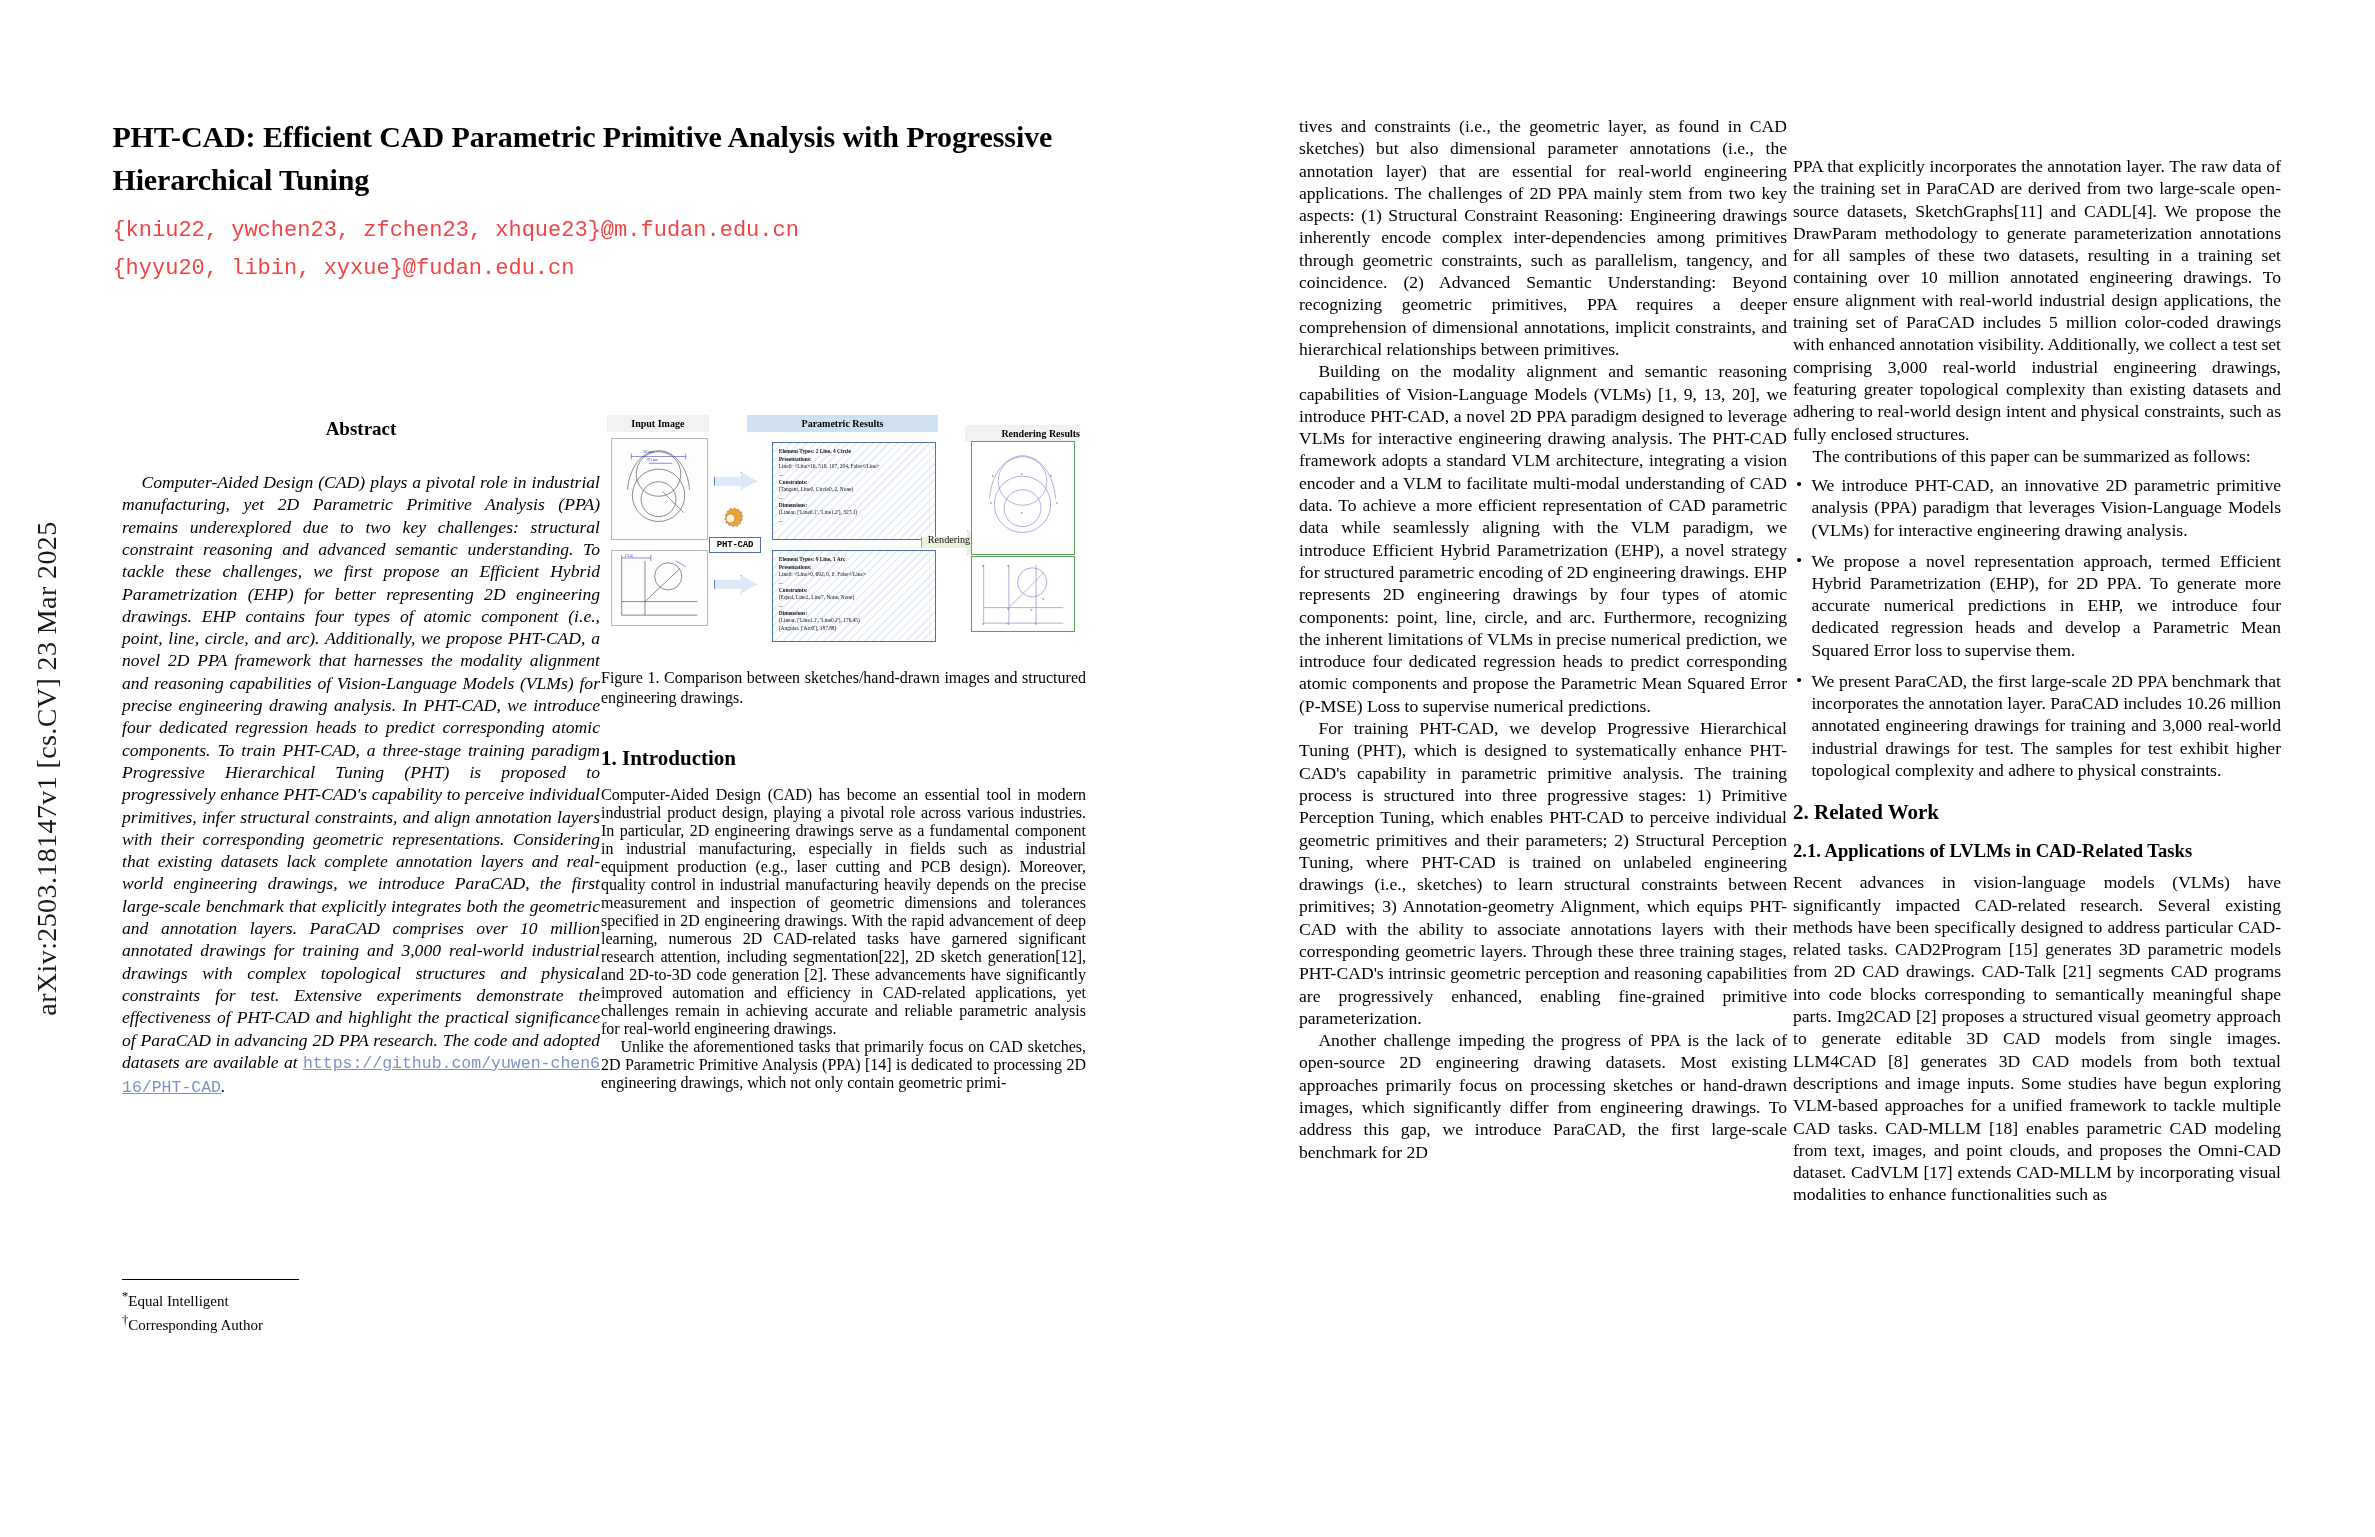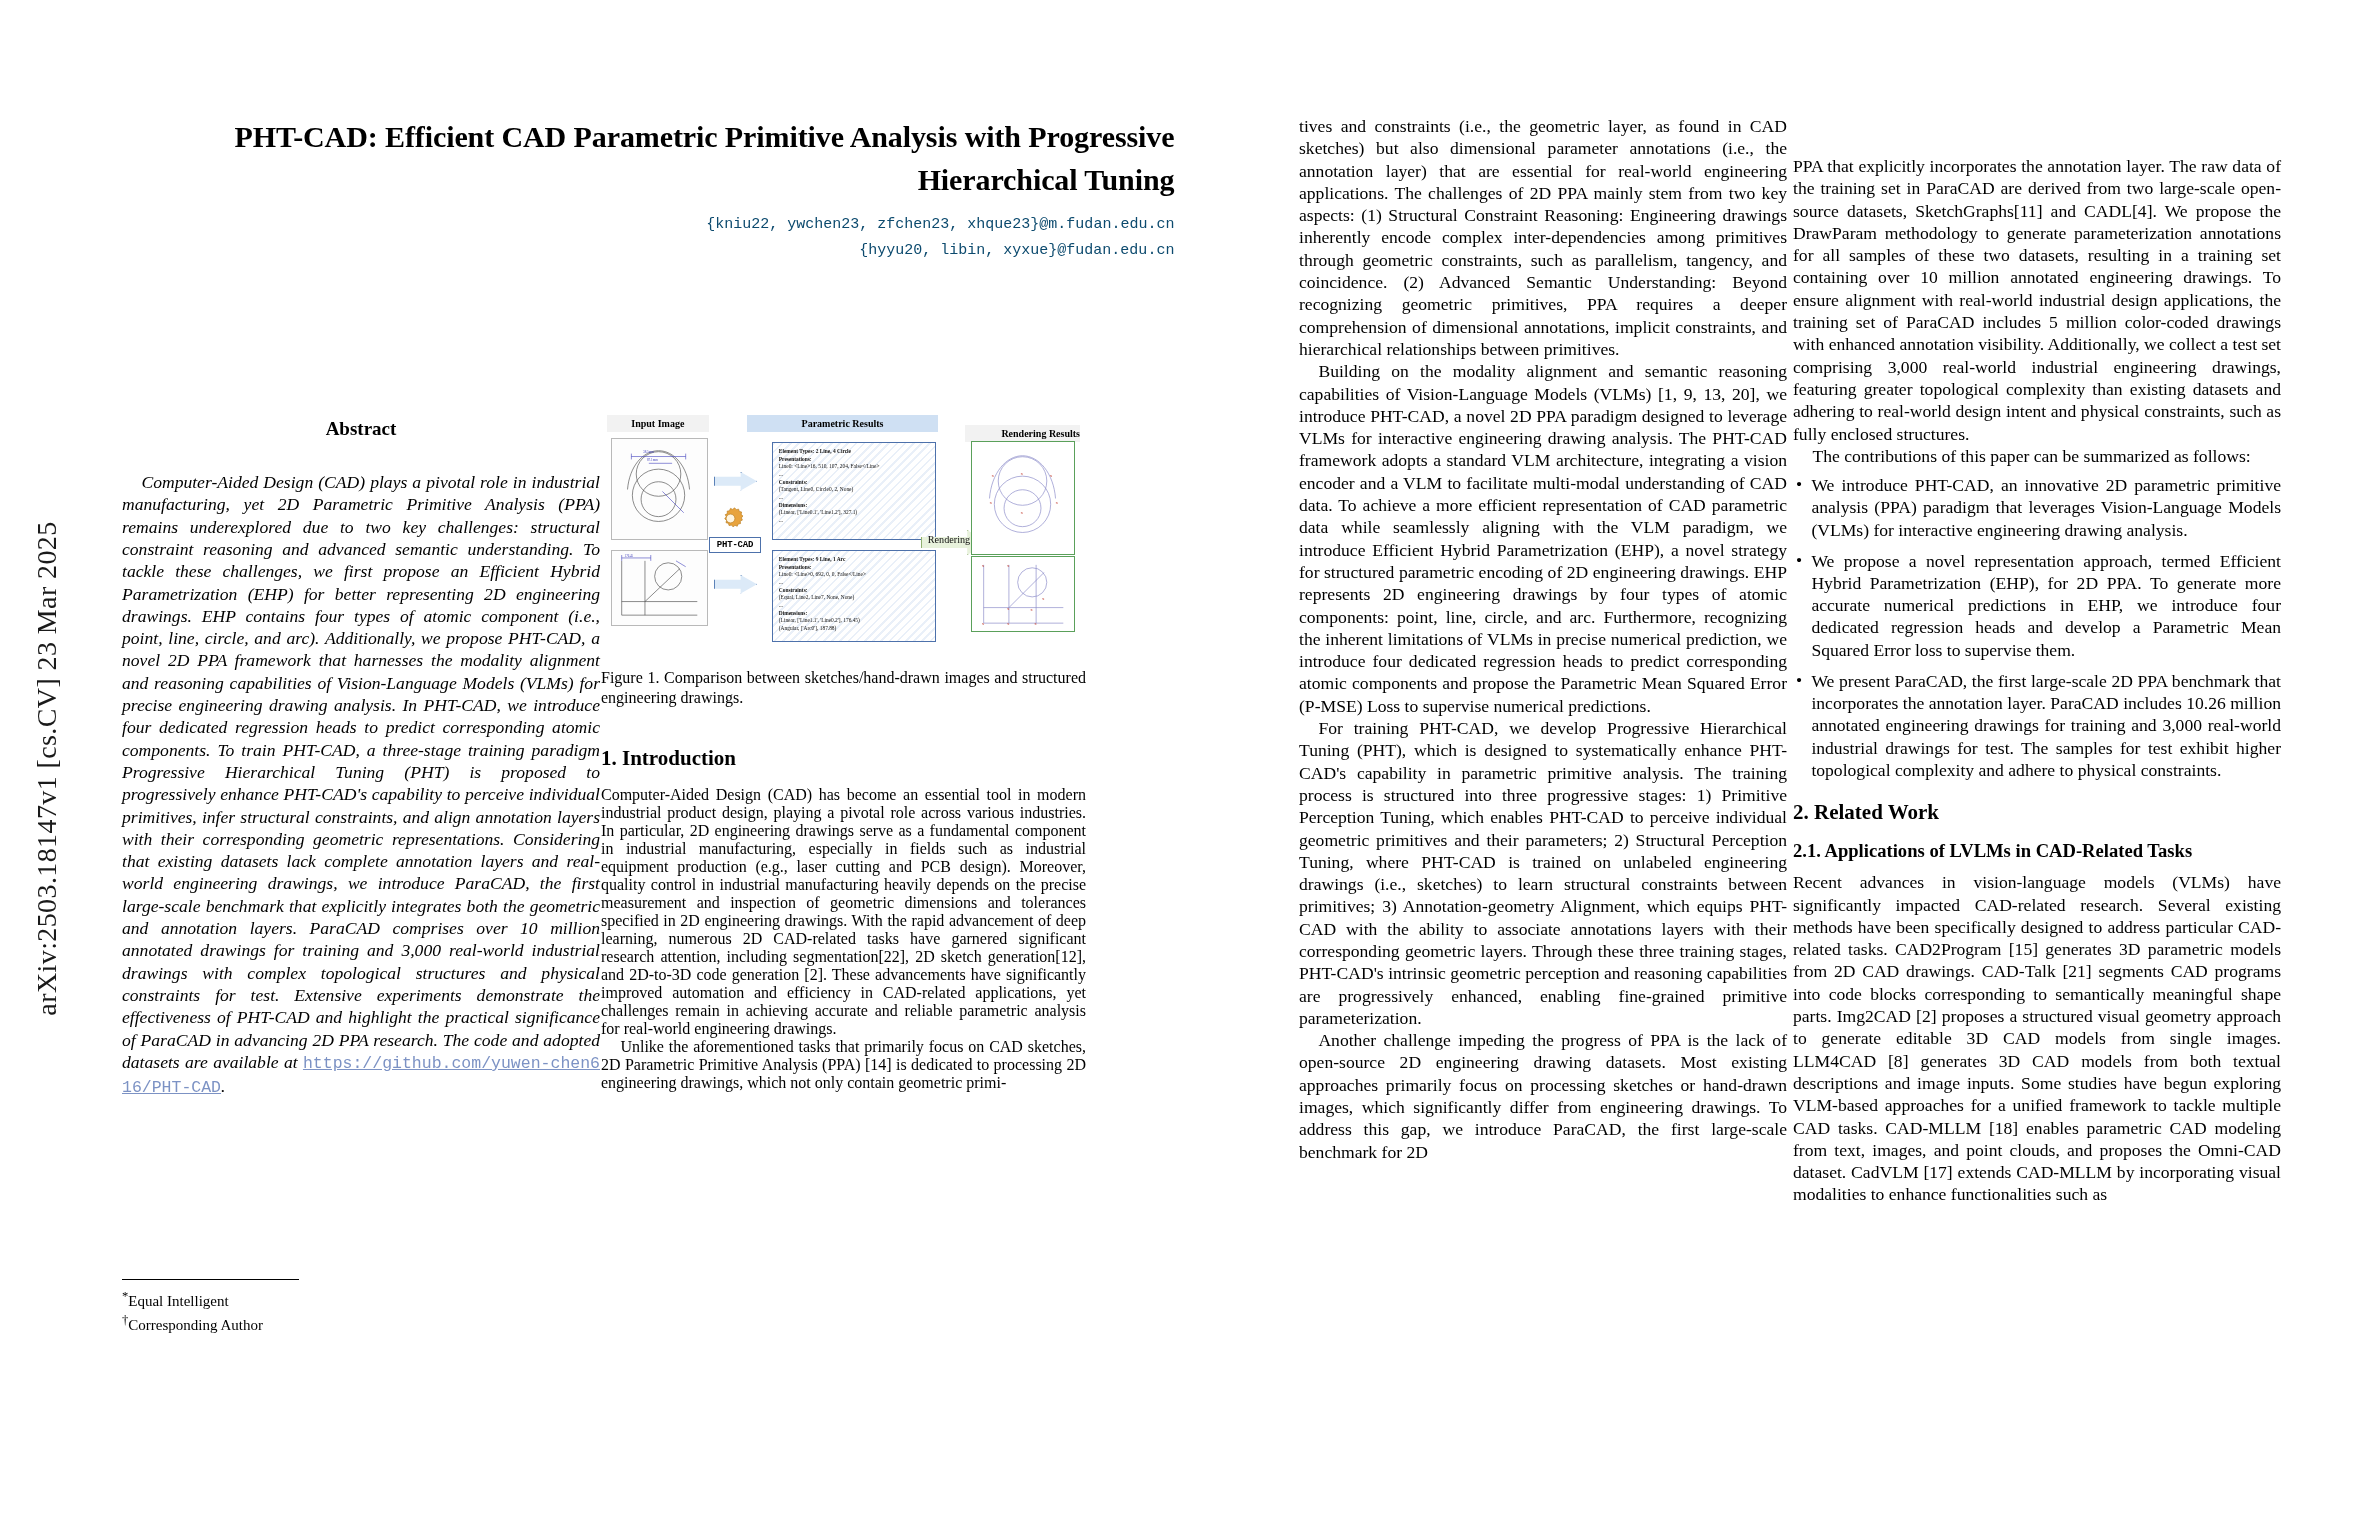--- a/index.html
+++ b/index.html
@@ -44,42 +44,42 @@
     width: 2282px;
     height: 1537px;
   }
 
   
   #header {
     position: absolute;
     left: 19.4px;
     top: 116px;
     width: 1062px;
-    text-align: right;
+    text-align: left;
   }
   #paper-title {
     font-size: 30px;
     font-weight: bold;
     line-height: 1.42;
     letter-spacing: -0.1px;
     margin: 0;
   }
   .title-line { display: block; }
   #author-block {
     margin-top: 48px;
     font-size: 23px;
     line-height: 1.47;
   }
   .author-line { display: block; white-space: nowrap; }
   #email-block {
     margin-top: 10.7px;
     font-family: "Liberation Mono", monospace;
-    font-size: 15px;
+    font-size: 22px;
     line-height: 1.72;
-    color: #0c4a6e;
+    color: #ef4444;
   }
   .email-line { display: block; }
 
   
   .col {
     position: absolute;
     top: 0;
     width: 478px;
     font-size: 17.6px;
     line-height: 1.268;

